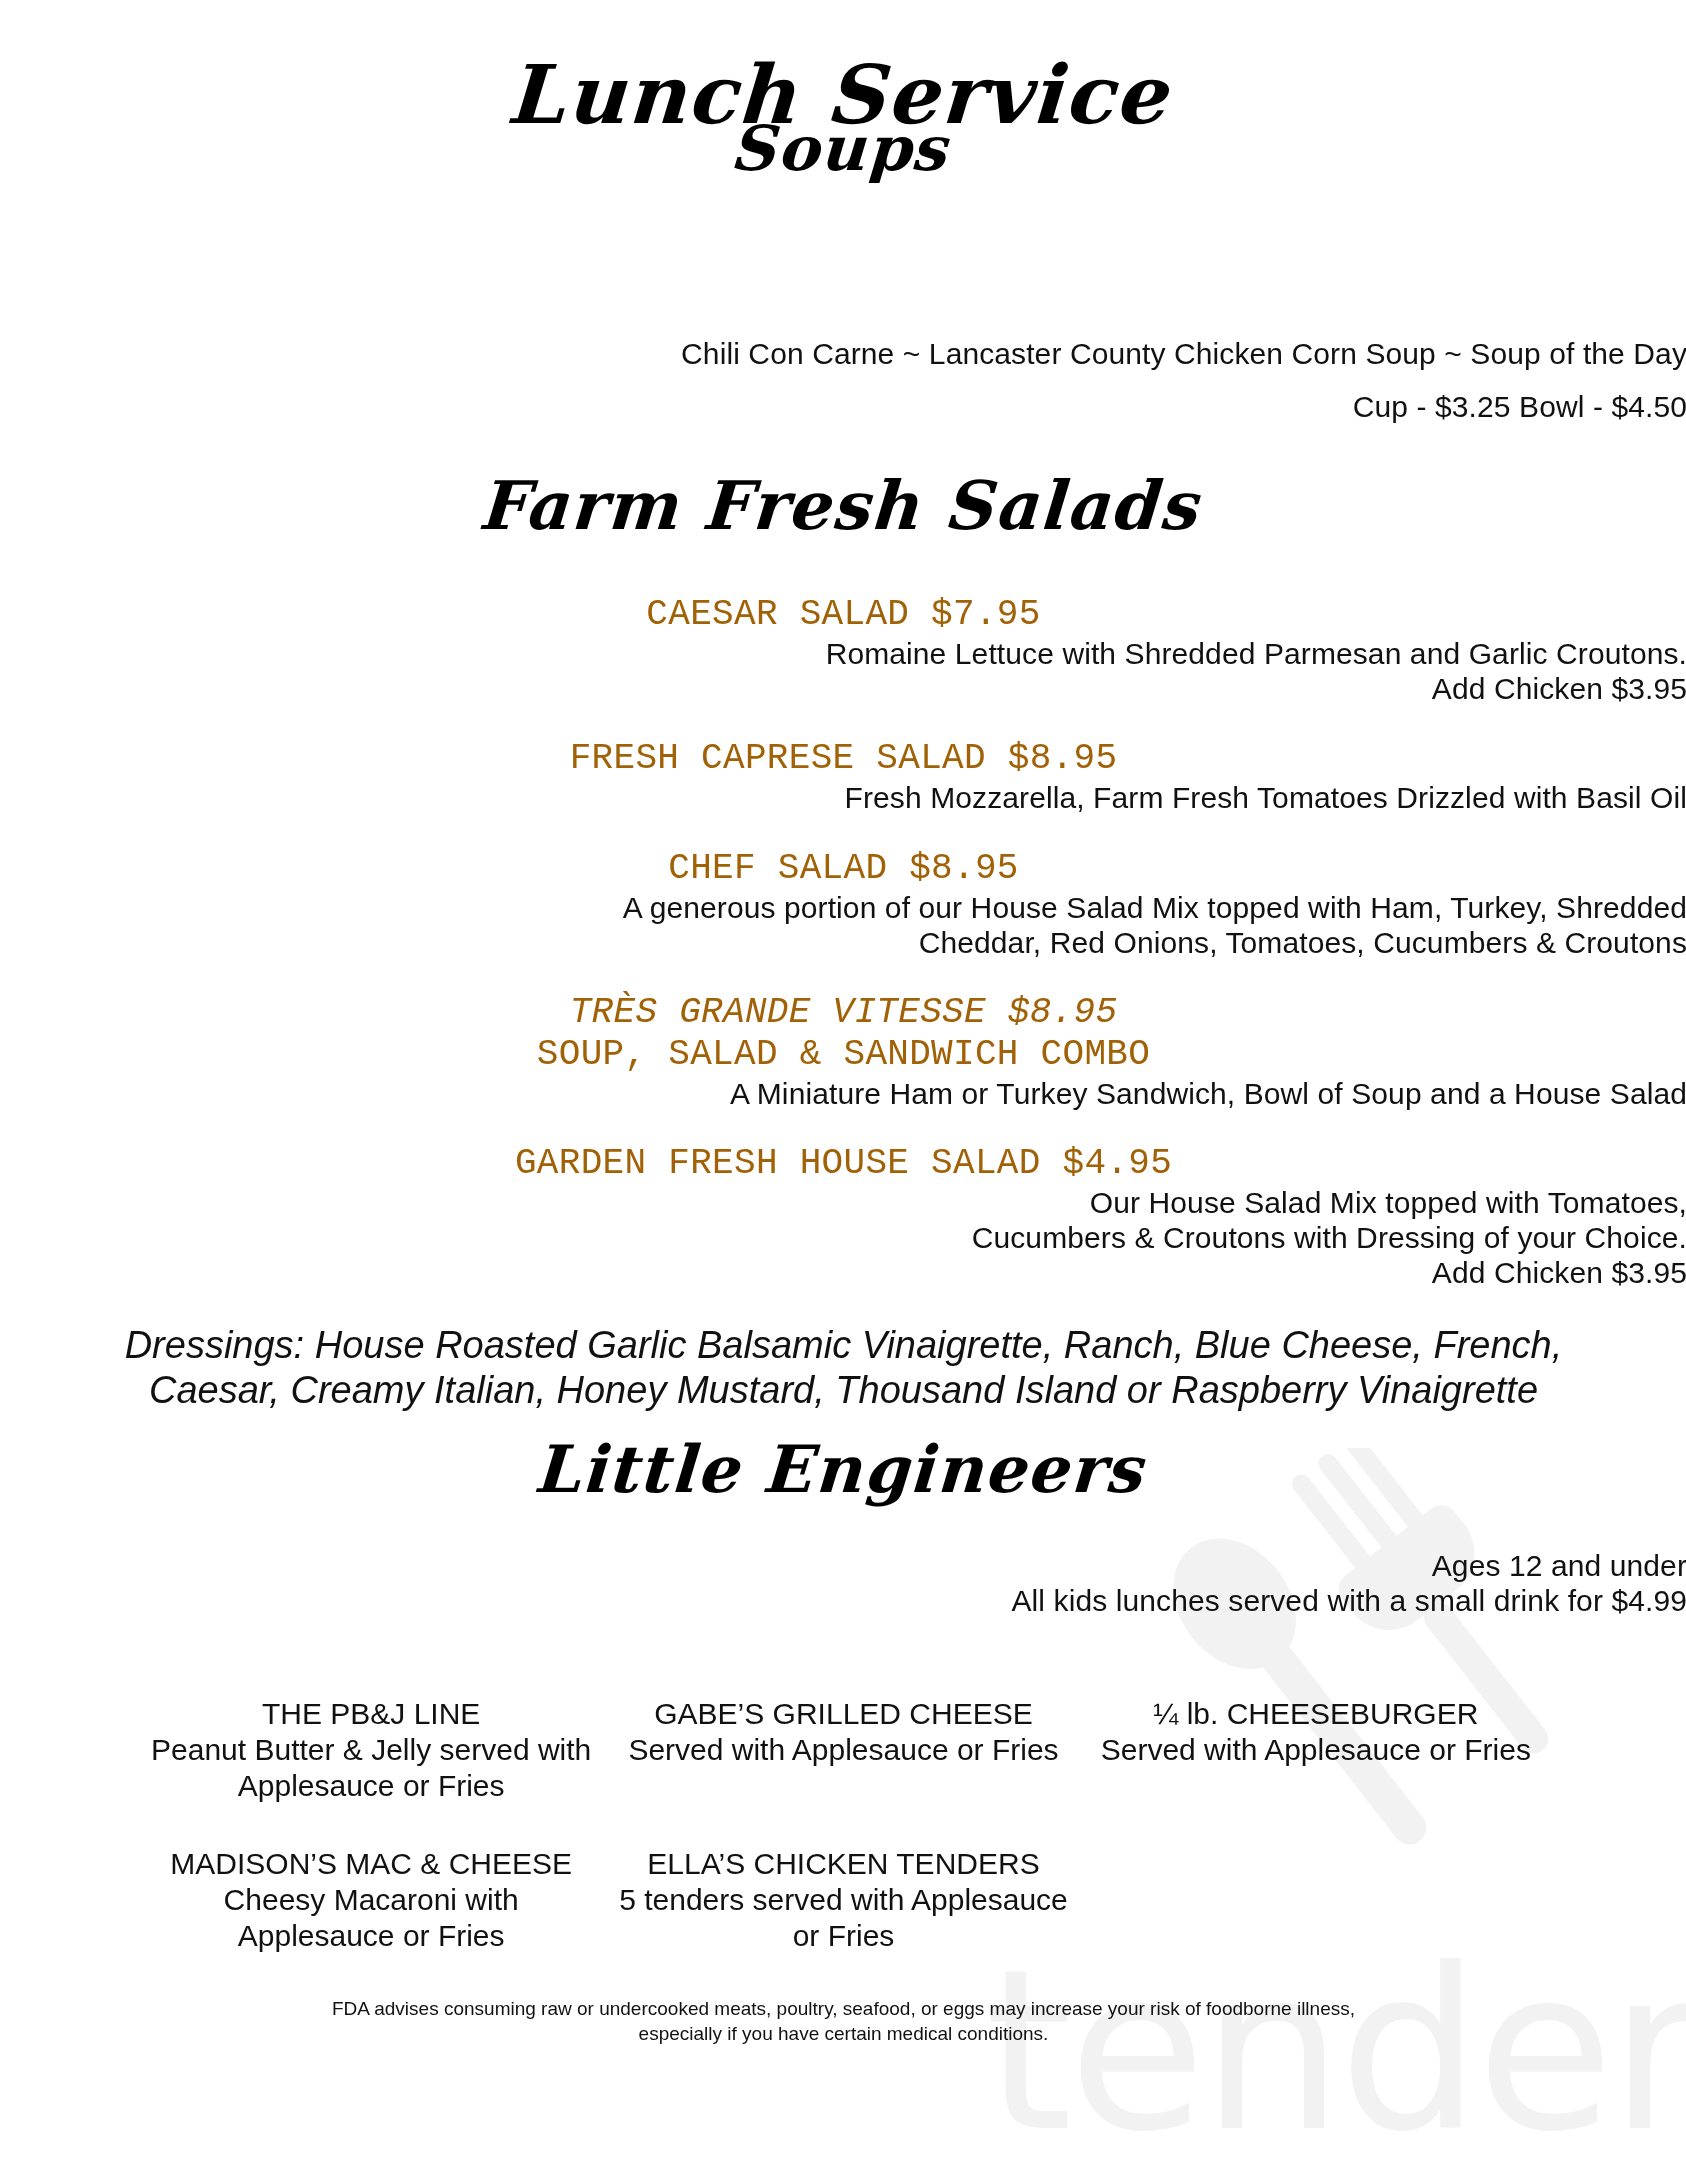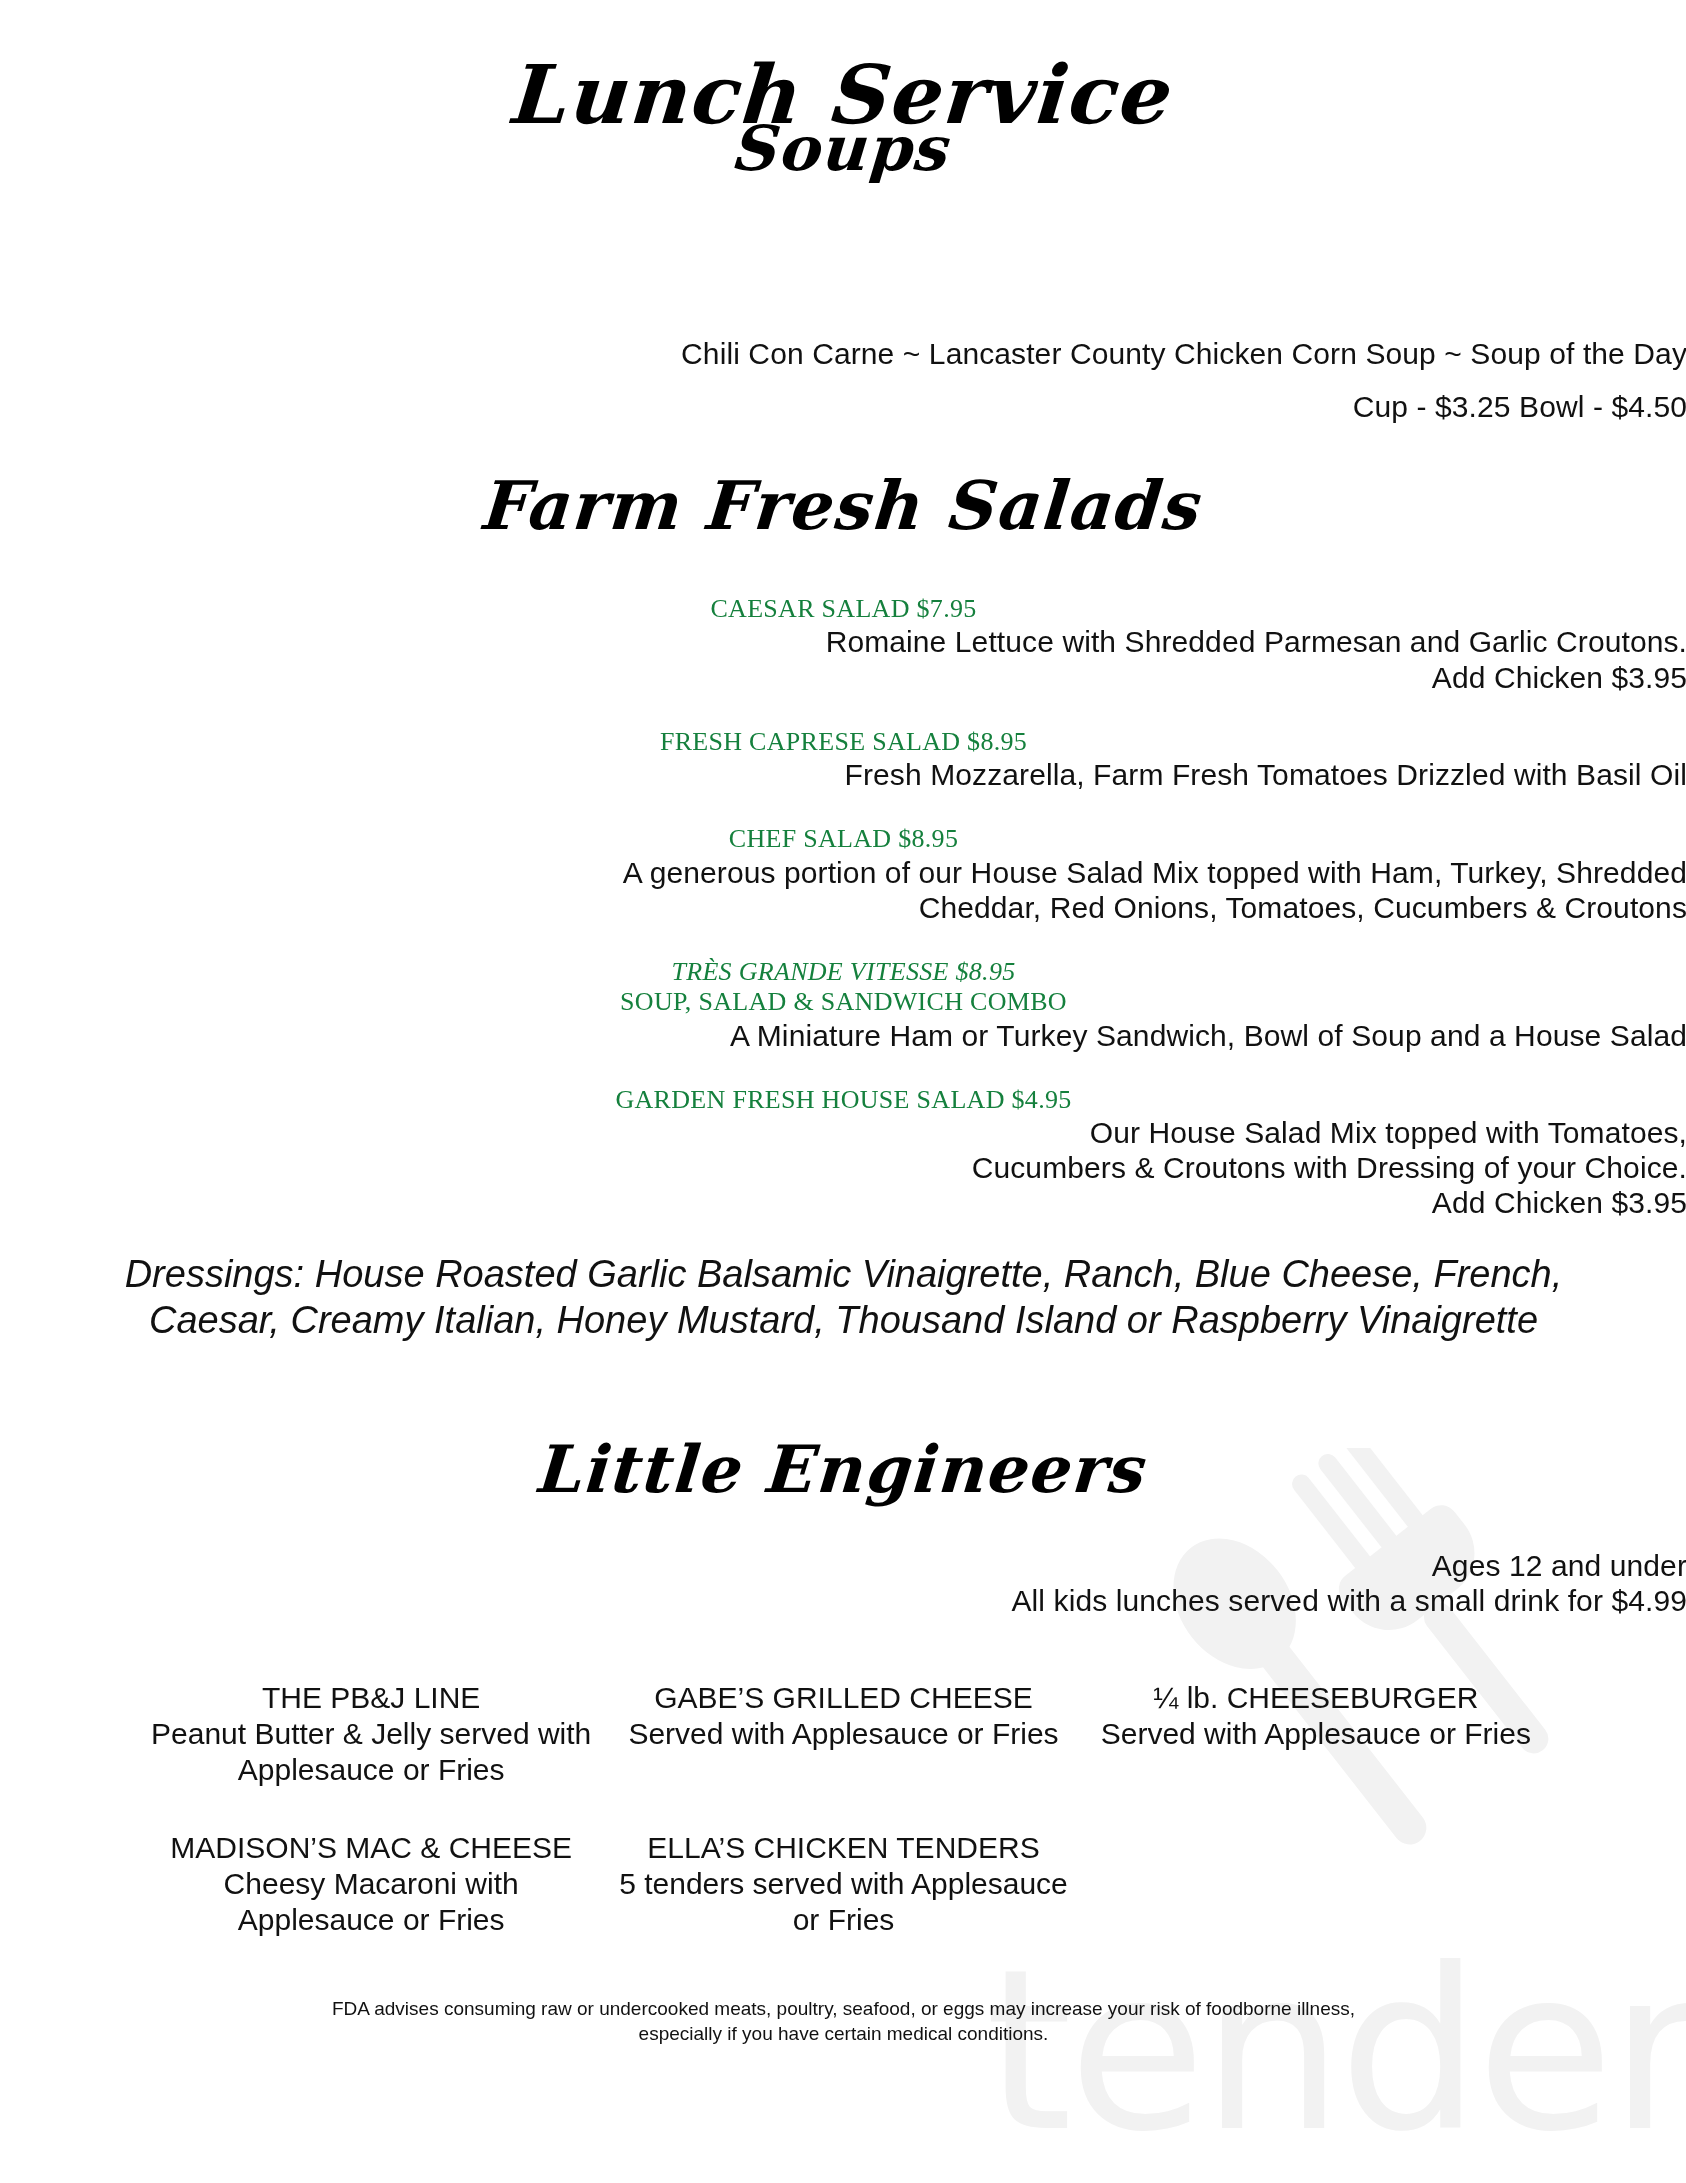--- a/index.html
+++ b/index.html
@@ -67,46 +67,46 @@
     text-align: right;
     font-family: "Liberation Sans", sans-serif;
     font-size: 30px;
     line-height: 1.17;
     letter-spacing: 0.1px;
     color: #111;
     white-space: nowrap;
   }
   .item-name {
     text-align: center;
-    font-family: Liberation Serif, serif;
-    font-size: 26px;
+    font-family: Liberation Mono, monospace;
+    font-size: 36px;
     line-height: 1.17;
     letter-spacing: 0.3px;
-    color: #15803d;
+    color: #a16207;
     white-space: nowrap;
   }
   .item-name.italic { font-style: italic; }
   .dressings {
     text-align: center;
     font-family: "Liberation Sans", sans-serif;
     font-style: italic;
     font-size: 38px;
     line-height: 1.2;
     color: #111;
     white-space: nowrap;
   }
   .gap-sm { height: 17.5px; }
   .gap-md { height: 32px; }
 
   
   .kids-grid {
     display: grid;
     grid-template-columns: repeat(3, 1fr);
     width: 1417px;
-    margin: 0 auto;
+    margin: 16px auto;
     column-gap: 0px;
     row-gap: 42px;
   }
   .kid-cell {
     text-align: center;
     padding: 0 9.4px;
   }
   .kid-title {
     font-family: "Liberation Sans", sans-serif;
     font-size: 30px;

